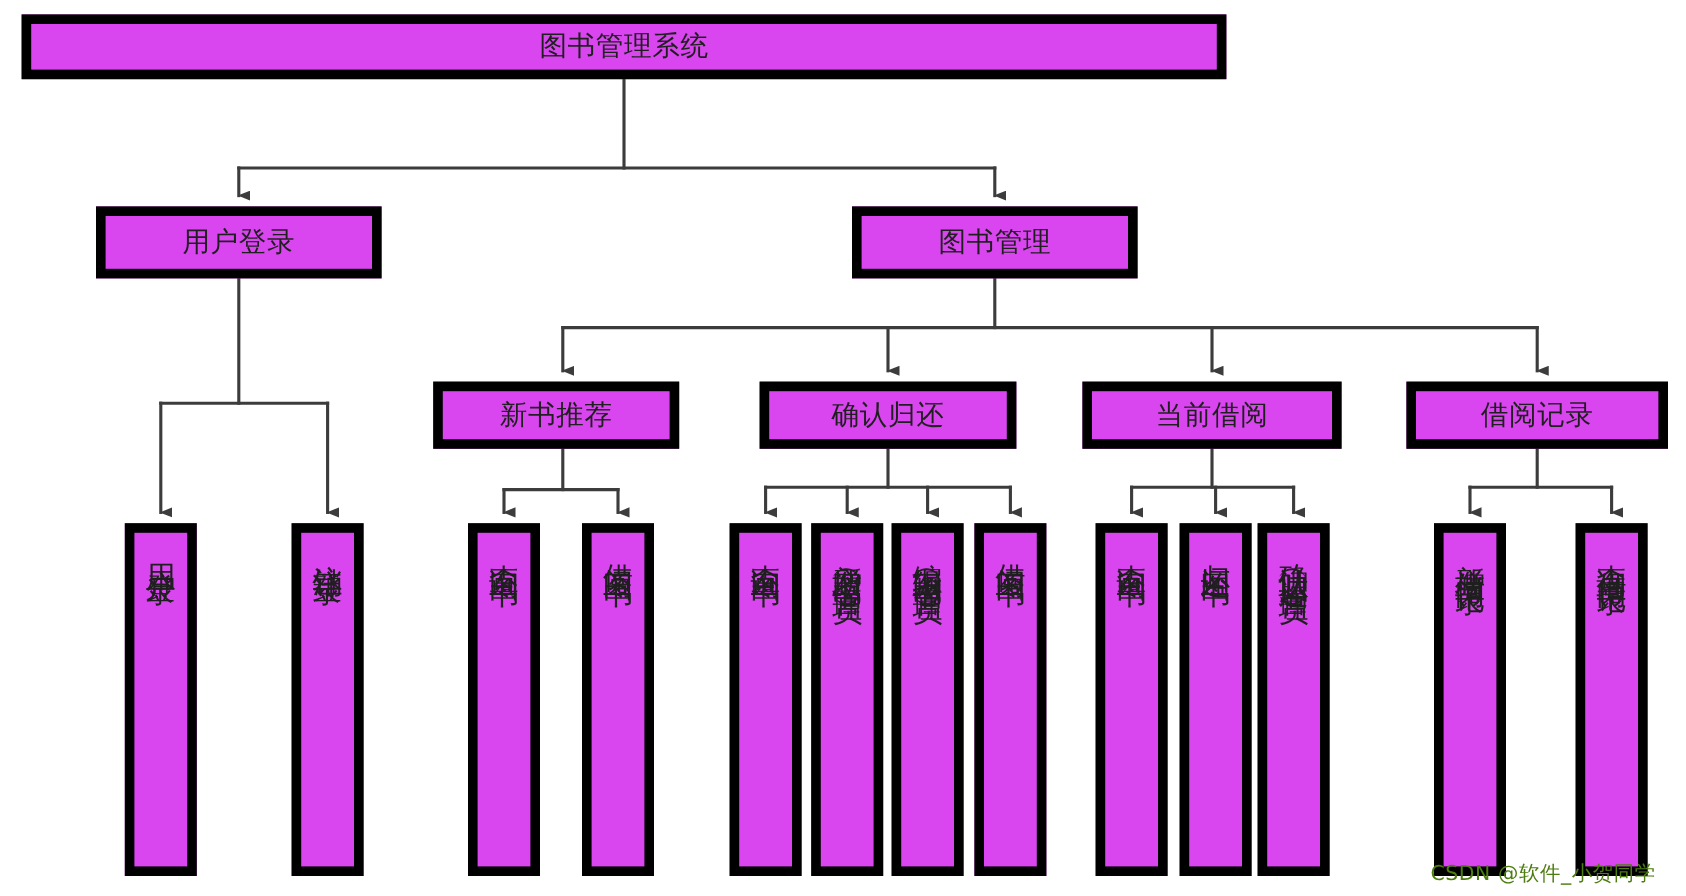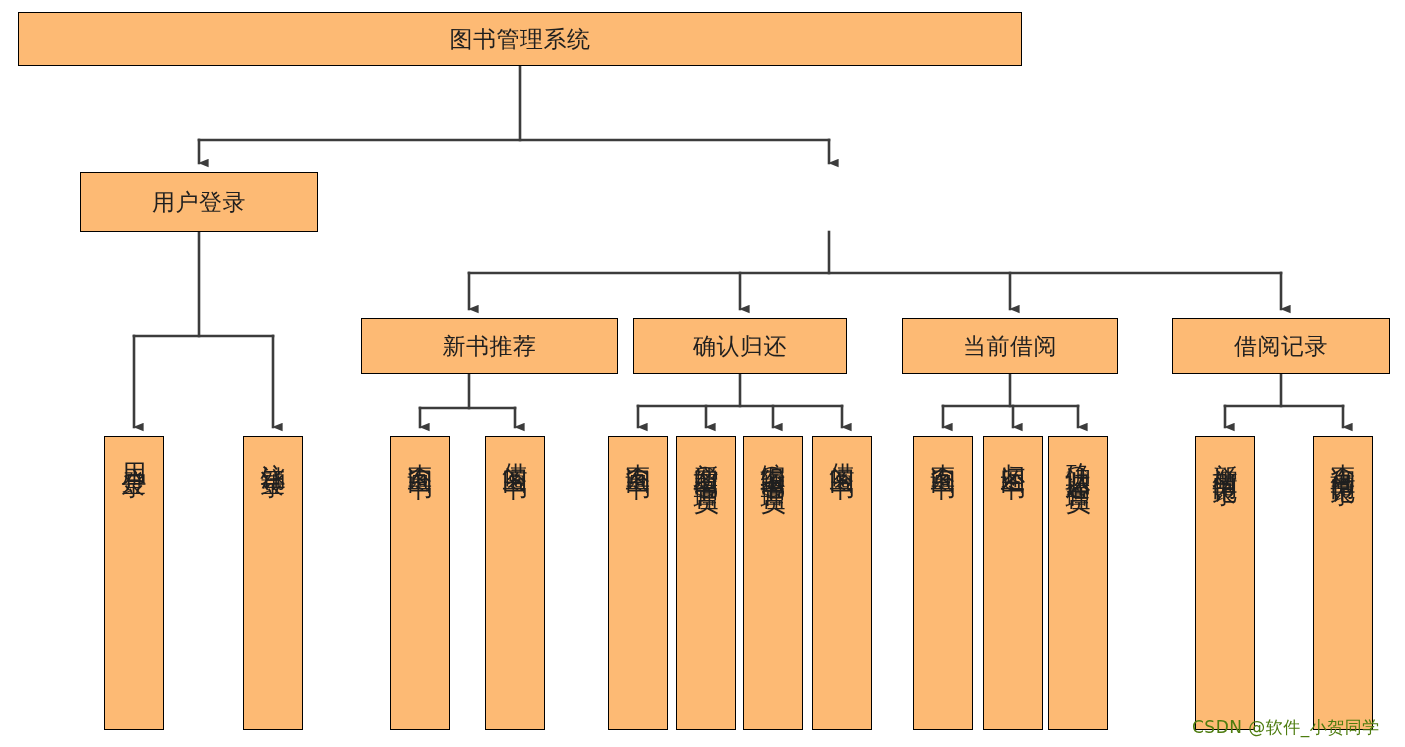--- a/index.html
+++ b/index.html
@@ -22,22 +22,22 @@
     position: absolute;
     left: 0;
     top: 0;
     width: 1405px;
     height: 747px;
     pointer-events: none;
   }
   .node {
     position: absolute;
     box-sizing: border-box;
-    background: #fdba74;
-    border: 1px solid #000000;
+    background: #d946ef;
+    border: 8px solid #000000;
     display: flex;
     align-items: center;
     justify-content: center;
     z-index: 2;
   }
   .node .label {
     color: #1f1f1f;
     letter-spacing: 0.5px;
     line-height: 1.08;
     text-align: center;
@@ -134,22 +134,25 @@
     </g>
   </svg>
 
   <div class="node horizontal" style="left: 18px; top: 12px; width: 1004px; height: 54px;">
     <span class="label">图书管理系统</span>
   </div>
 
   <div class="node horizontal" style="left: 80px; top: 172px; width: 238px; height: 60px;">
     <span class="label">用户登录</span>
   </div>
-
-  <div class="node horizontal" style="left: 361px; top: 318px; width: 257px; height: 56px;">
+  <div class="node horizontal" style="left: 710px; top: 172px; width: 238px; height: 60px;">
+    <span class="label">图书管理</span>
+  </div>
+
+  <div class="node horizontal" style="left: 361px; top: 318px; width: 205px; height: 56px;">
     <span class="label">新书推荐</span>
   </div>
   <div class="node horizontal" style="left: 633px; top: 318px; width: 214px; height: 56px;">
     <span class="label">确认归还</span>
   </div>
   <div class="node horizontal" style="left: 1172px; top: 318px; width: 218px; height: 56px;">
     <span class="label">借阅记录</span>
   </div>
   <div class="node horizontal" style="left: 902px; top: 318px; width: 216px; height: 56px;">
     <span class="label">当前借阅</span>

